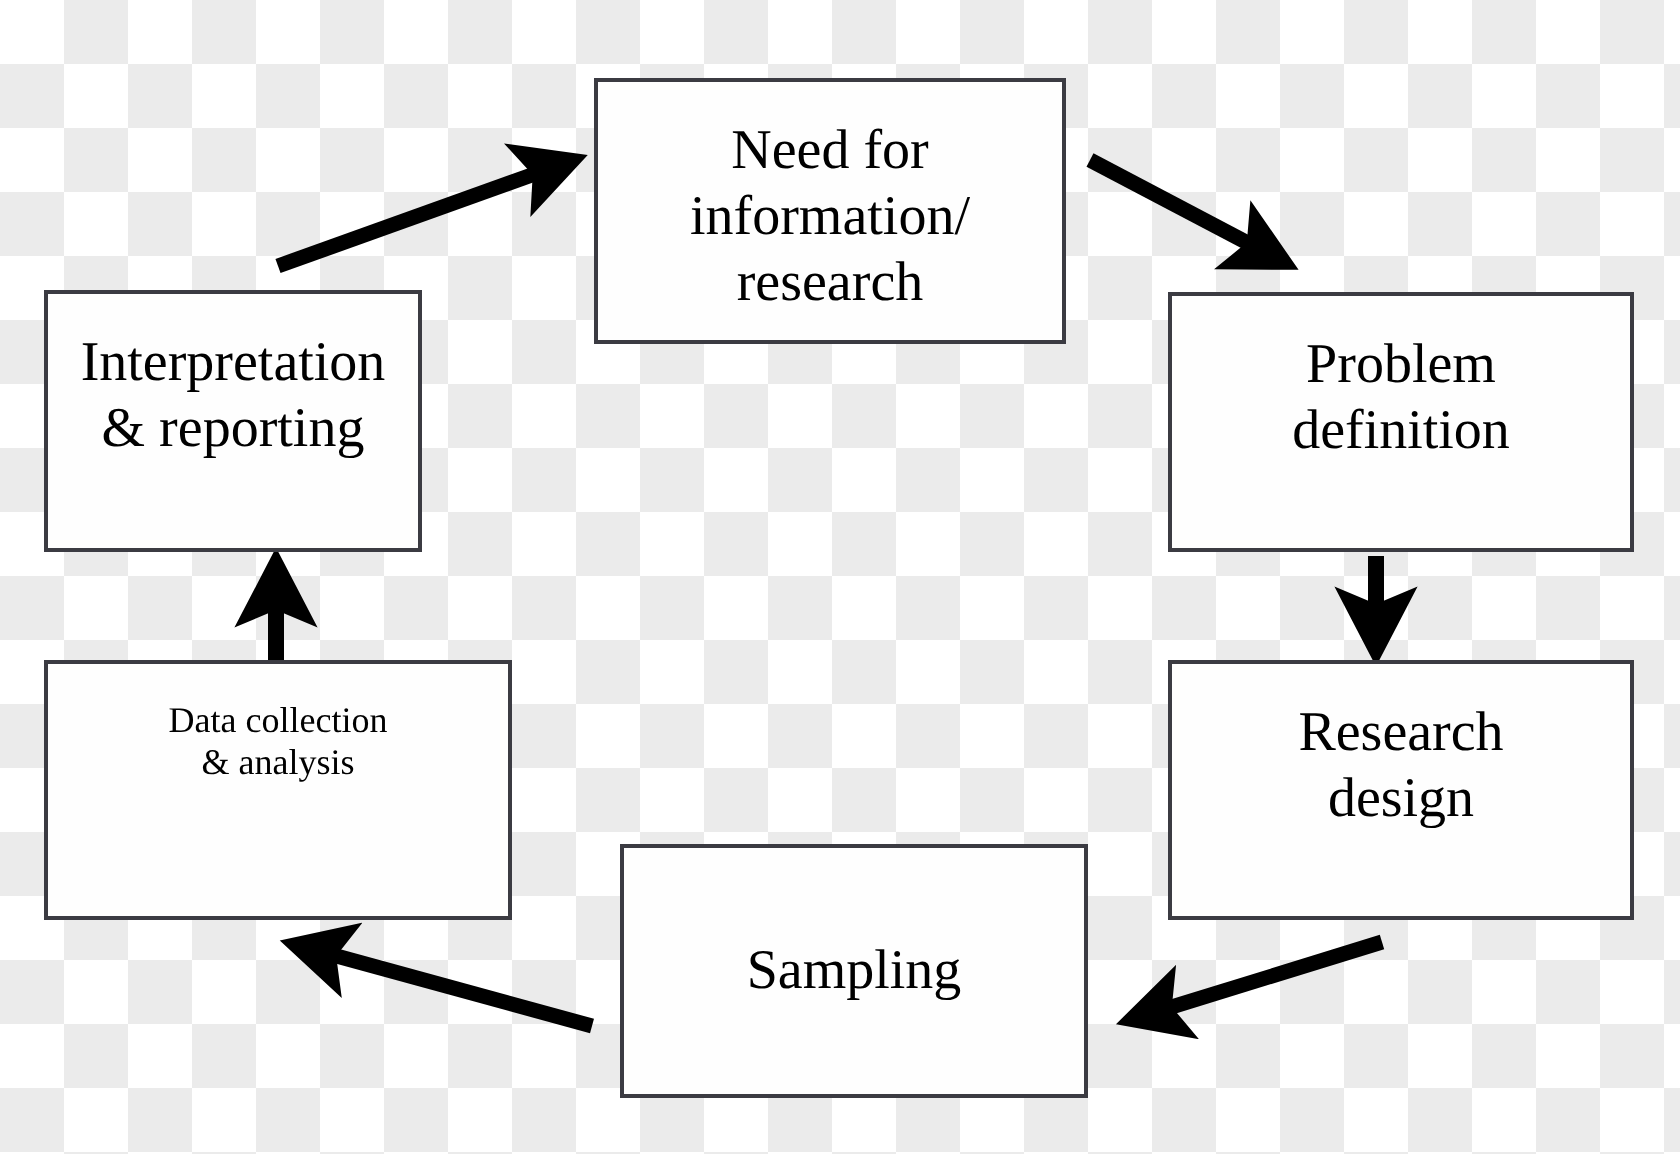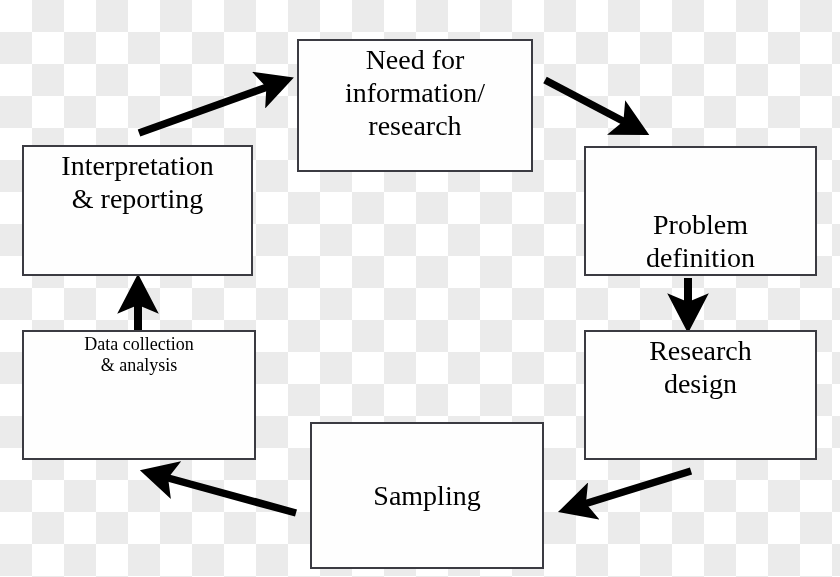--- a/index.html
+++ b/index.html
@@ -38,31 +38,31 @@
     justify-content: center;
   }
   .node .label {
     display: block;
     width: 100%;
   }
   .node.align-top {
     align-items: flex-start;
   }
   .node.align-top .label {
-    padding-top: 2px;
+    padding-top: 18px;
   }
   .node.align-mid {
     align-items: center;
   }
   #node-need      { left: 297px; top: 39px;  width: 236px; height: 133px; font-size: 28px; }
-  #node-problem   { left: 584px; top: 146px; width: 233px; height: 130px; font-size: 28px; align-items: flex-end; }
+  #node-problem   { left: 584px; top: 146px; width: 233px; height: 130px; font-size: 28px; }
   #node-research  { left: 584px; top: 330px; width: 233px; height: 130px; font-size: 28px; }
-  #node-sampling  { left: 310px; top: 422px; width: 234px; height: 147px; font-size: 28px; }
+  #node-sampling  { left: 310px; top: 422px; width: 234px; height: 127px; font-size: 28px; }
   #node-data      { left: 22px;  top: 330px; width: 234px; height: 130px; font-size: 18px; }
-  #node-interp    { left: 22px;  top: 145px; width: 231px; height: 131px; font-size: 28px; }
+  #node-interp    { left: 22px;  top: 145px; width: 189px; height: 131px; font-size: 28px; }
 
   #arrows {
     position: absolute;
     left: 0;
     top: 0;
     width: 840px;
     height: 577px;
     pointer-events: none;
   }
 </style>

